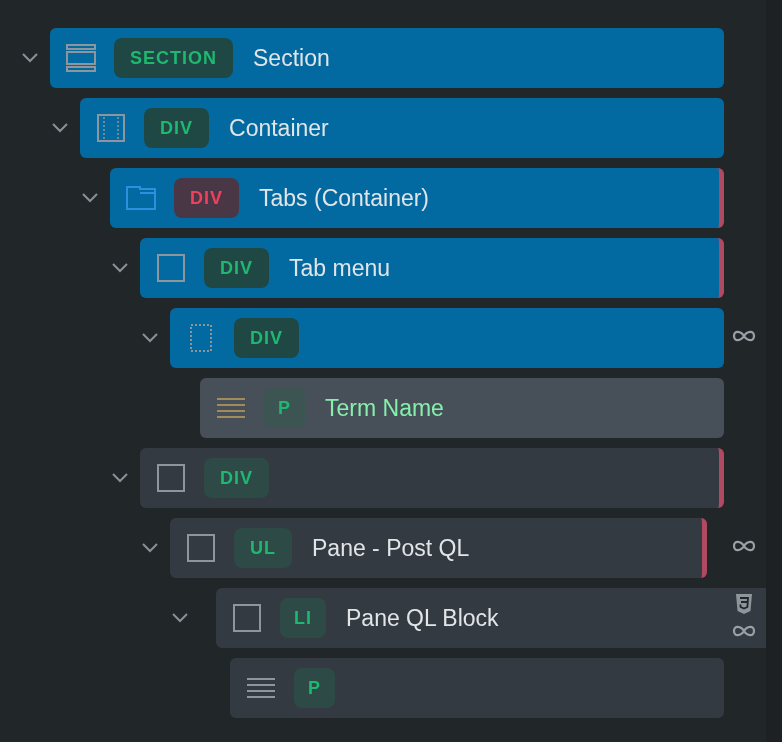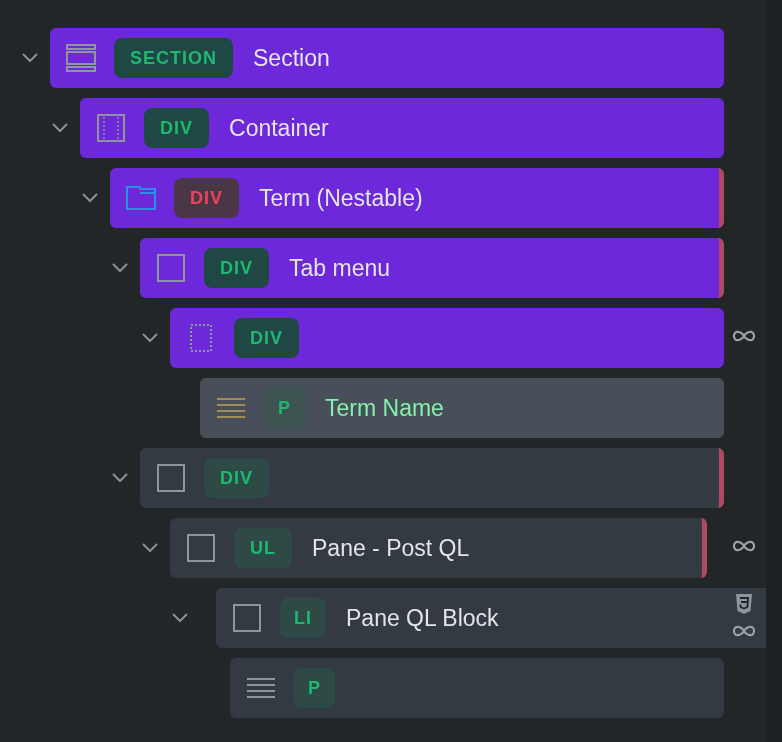--- a/index.html
+++ b/index.html
@@ -21,21 +21,21 @@
       display: flex; align-items: center; justify-content: center;
       cursor: pointer;
     }
     .row {
       position: absolute; top: 0; height: 60px;
       border-radius: 6px;
       display: flex; align-items: center;
       box-sizing: border-box;
       cursor: pointer;
     }
-    .row.blue { background: #6d28d9; }
+    .row.blue { background: #0369a1; }
     .row.gray { background: #343a42; }
     .row.active { background: #474f58; }
     .row.marked { border-right: 5px solid #b04a63; }
     .icon {
       width: 30px; height: 30px; margin-left: 16px;
       display: flex; align-items: center; justify-content: center;
       flex: none;
     }
     .tag {
       height: 40px; border-radius: 8px;
@@ -108,21 +108,21 @@
         </svg>
     </div>
     <div class="row blue marked" style="left:110px; width:614px">
       <span class="icon">
         <svg width="30" height="24" viewBox="0 0 30 24">
             <path d="M1 3 L1 23 L29 23 L29 3 L14 3 L14 1 L1 1 Z" fill="none" stroke="#2c8fe0" stroke-width="2"></path>
             <line x1="14" y1="7" x2="29" y2="7" stroke="#2c8fe0" stroke-width="2"></line>
           </svg>
       </span>
       <span class="tag red">DIV</span>
-      <span class="label">Term (Nestable)</span>
+      <span class="label">Tabs (Container)</span>
     </div>
   </div>
 
   <div class="row-wrap" style="top:238px">
     <div class="chevron" style="left:108px">
       <svg width="18" height="12" viewBox="0 0 18 12">
           <path d="M2 2 L9 9 L16 2" fill="none" stroke="#8a9096" stroke-width="2"></path>
         </svg>
     </div>
     <div class="row blue marked" style="left:140px; width:584px">

